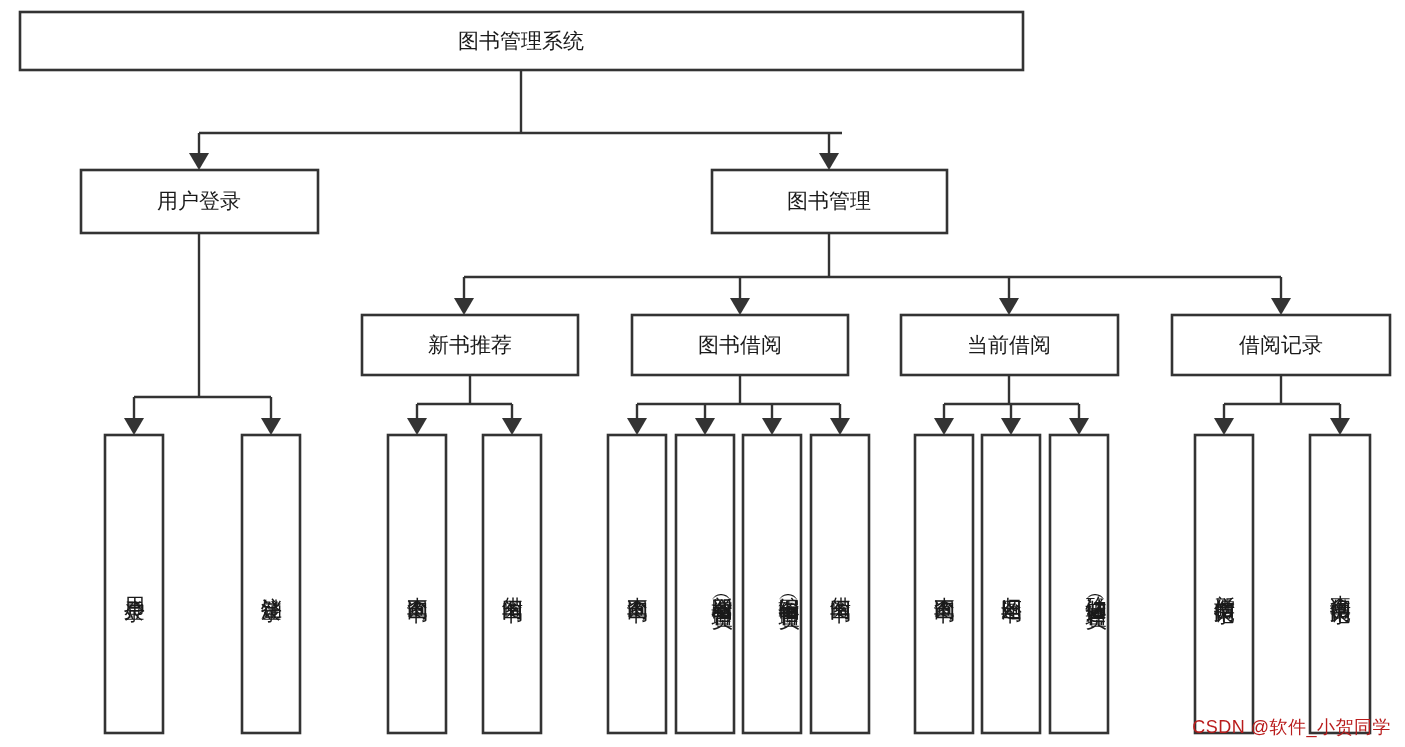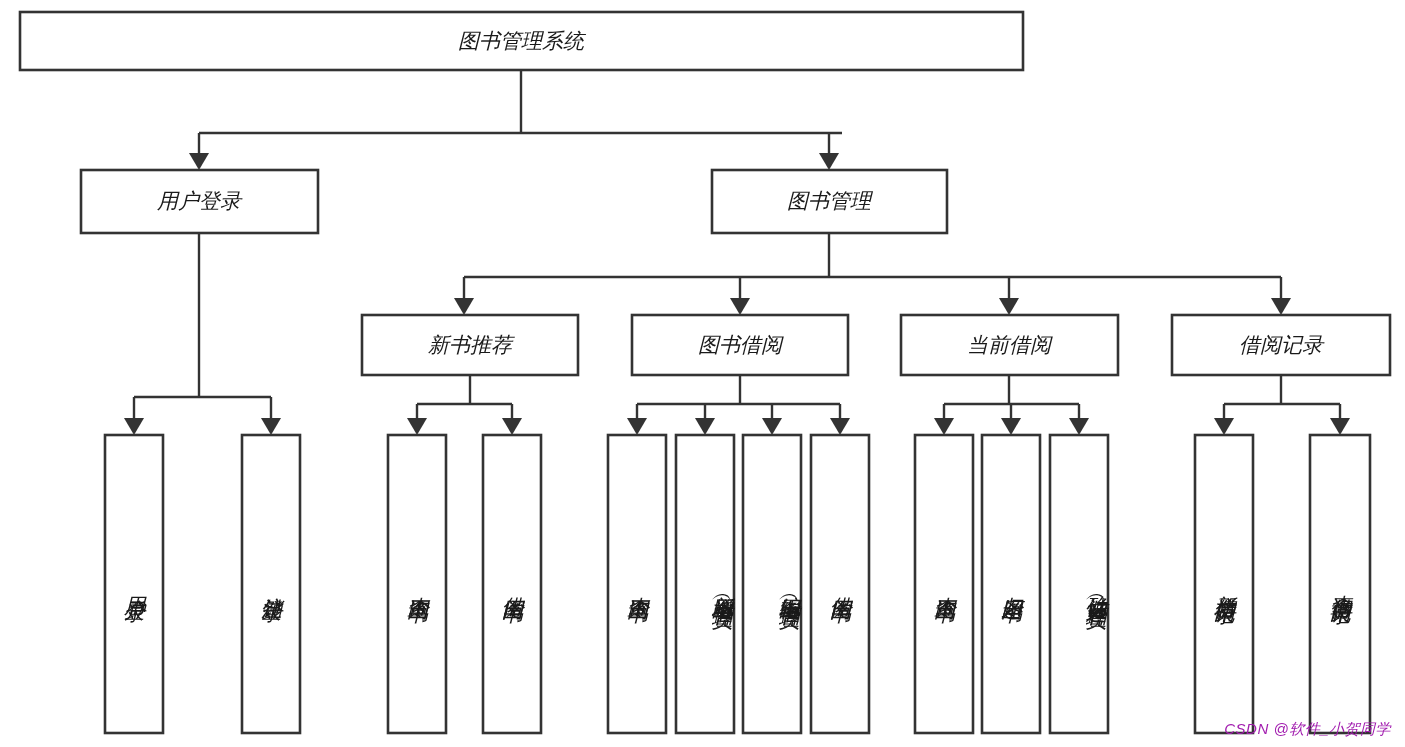--- a/index.html
+++ b/index.html
@@ -12,21 +12,20 @@
     height: 747px;
     font-family: "Liberation Sans", "DejaVu Sans", sans-serif;
     overflow: hidden;
     position: relative;
   }
   #diagram-root {
     position: relative;
     width: 1405px;
     height: 747px;
     background: #ffffff;
-    font-style: italic;
   }
   svg#tree-svg {
     position: absolute;
     left: 0;
     top: 0;
     width: 1405px;
     height: 747px;
     display: block;
   }
   .node-rect {
@@ -64,22 +63,22 @@
     align-items: center;
     justify-content: center;
     white-space: nowrap;
     pointer-events: none;
   }
   #watermark {
     position: absolute;
     right: 14px;
     bottom: 8px;
     font-family: "Liberation Sans", "DejaVu Sans", sans-serif;
-    font-size: 15px;
-    color: #a21caf;
+    font-size: 18px;
+    color: #b91c1c;
     letter-spacing: 0.5px;
     white-space: nowrap;
     text-align: right;
   }
 </style>
 </head>
 <body>
 
 <div id="diagram-root">
 

